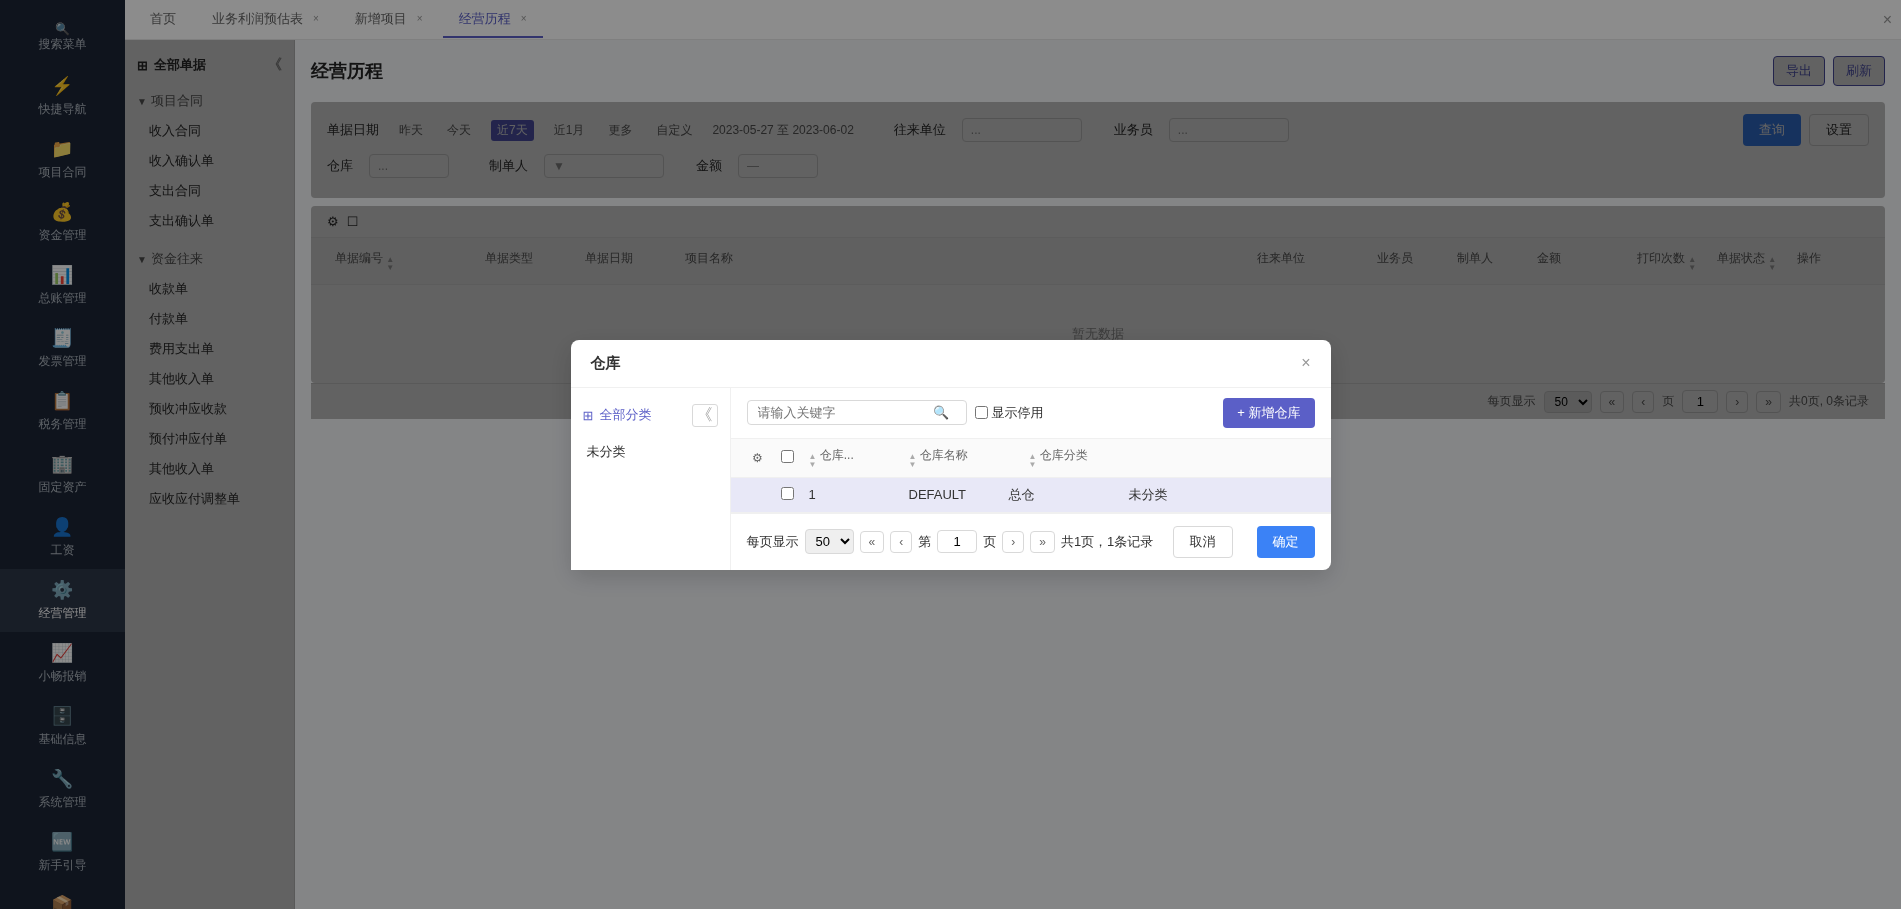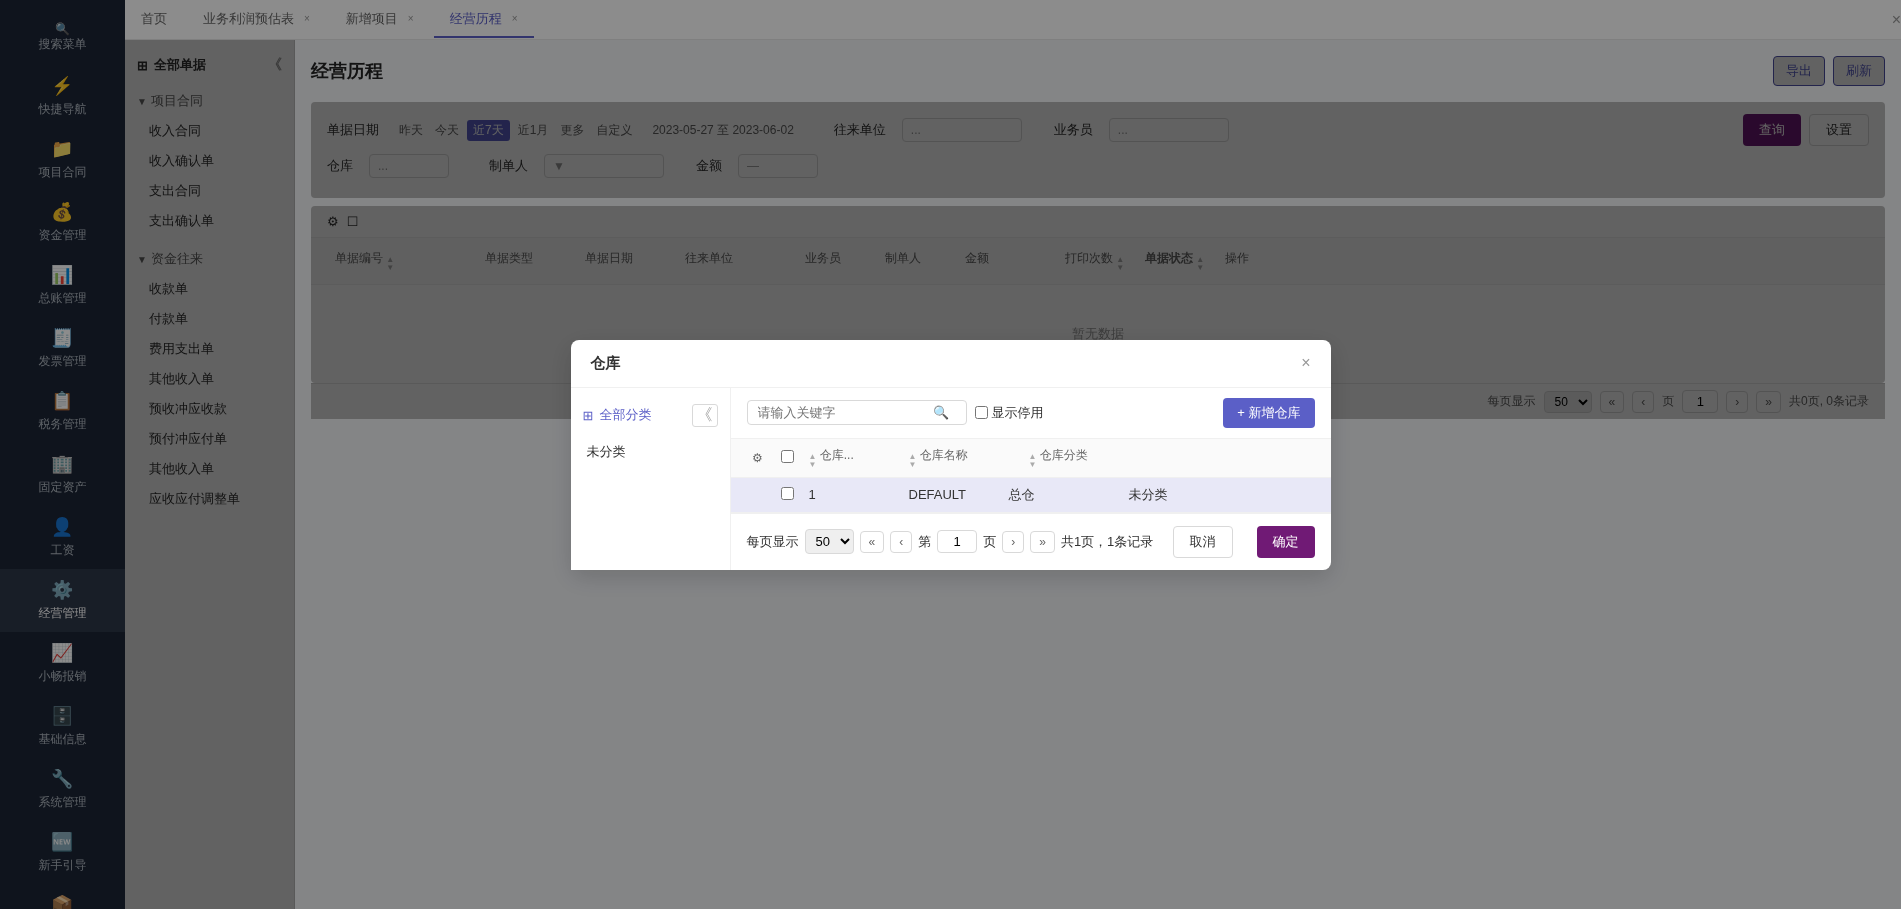--- a/index.html
+++ b/index.html
@@ -12,21 +12,21 @@
     .sidebar { width: 125px; background: #1c2536; display: flex; flex-direction: column; align-items: center; padding-top: 10px; flex-shrink: 0; }
     .sidebar-search { display: flex; flex-direction: column; align-items: center; padding: 12px 0; cursor: pointer; color: #adb5bd; font-size: 12px; width: 100%; }
     .sidebar-item { display: flex; flex-direction: column; align-items: center; padding: 10px 0; cursor: pointer; color: #adb5bd; font-size: 12px; width: 100%; }
     .sidebar-item.active { background: #2d3748; color: #fff; }
     .sidebar-item .icon { font-size: 18px; margin-bottom: 4px; }
 
     
     .main-content { flex: 1; display: flex; flex-direction: column; background: #f0f2f5; overflow: hidden; }
 
     
-    .tab-bar { display: flex; align-items: center; background: #fff; border-bottom: 1px solid #e8e8e8; padding: 0 0; height: 40px; gap: 4px; }
+    .tab-bar { display: flex; align-items: center; background: #fff; border-bottom: 1px solid #e8e8e8; padding: 0 9px; height: 40px; gap: 4px; }
     .tab { display: flex; align-items: center; padding: 8px 16px; cursor: pointer; font-size: 13px; color: #666; border-bottom: 2px solid transparent; gap: 6px; }
     .tab.active { color: #5b5fc7; border-bottom: 2px solid #5b5fc7; }
     .tab .close-icon { font-size: 10px; color: #999; margin-left: 4px; }
     .close-top-right { margin-left: auto; cursor: pointer; color: #999; font-size: 16px; }
 
     
     .page-area { flex: 1; display: flex; background: #f0f2f5; overflow: hidden; }
 
     
     .left-nav { width: 170px; background: #fff; border-right: 1px solid #e8e8e8; overflow-y: auto; padding: 8px 0; flex-shrink: 0; }
@@ -38,27 +38,27 @@
     .left-nav-sub-item { padding: 6px 24px; font-size: 13px; color: #333; cursor: pointer; }
 
     
     .page-content { flex: 1; padding: 16px; overflow: auto; position: relative; }
     .page-title { font-size: 18px; font-weight: bold; color: #333; margin-bottom: 16px; display: flex; align-items: center; justify-content: space-between; }
 
     
     .filter-bar { background: #fff; padding: 12px 16px; border-radius: 4px; margin-bottom: 8px; }
     .filter-row { display: flex; align-items: center; gap: 16px; margin-bottom: 8px; }
     .filter-label { font-size: 13px; color: #333; white-space: nowrap; }
-    .filter-date-options { display: flex; gap: 4px; align-items: center; }
+    .filter-date-options { display: flex; gap: 16px; align-items: center; }
     .filter-date-option { font-size: 12px; color: #666; cursor: pointer; padding: 2px 4px; }
     .filter-date-option.active { background: #5b5fc7; color: #fff; border-radius: 3px; padding: 2px 6px; }
     .filter-date-range { font-size: 12px; color: #666; }
     .filter-select { border: 1px solid #d9d9d9; border-radius: 4px; padding: 4px 8px; font-size: 12px; color: #999; min-width: 120px; display: flex; align-items: center; justify-content: space-between; cursor: pointer; }
     .filter-actions { display: flex; gap: 8px; margin-left: auto; }
-    .btn-primary { background: #701a75; color: #fff; border: none; border-radius: 4px; padding: 6px 16px; cursor: pointer; font-size: 13px; }
+    .btn-primary { background: #3b82f6; color: #fff; border: none; border-radius: 4px; padding: 6px 16px; cursor: pointer; font-size: 13px; }
     .btn-default { background: #fff; color: #333; border: 1px solid #d9d9d9; border-radius: 4px; padding: 6px 16px; cursor: pointer; font-size: 13px; }
 
     
     .table-area { background: #fff; border-radius: 4px; overflow: hidden; }
     .table-toolbar { display: flex; align-items: center; padding: 8px 16px; border-bottom: 1px solid #f0f0f0; gap: 8px; }
     .table-header { display: flex; background: #fafafa; border-bottom: 1px solid #f0f0f0; padding: 8px 16px; font-size: 12px; color: #666; }
     .col { padding: 4px 8px; }
 
     
     .overlay { position: fixed; top: 0; left: 0; width: 100%; height: 100%; background: rgba(0,0,0,0.45); z-index: 100; display: flex; align-items: center; justify-content: center; }
@@ -299,29 +299,30 @@
             <span>⚙</span>
             <span>☐</span>
           </div>
           <div class="table-header">
             <div class="col" style="width:150px;">单据编号 <span class="sort-arrows">
                   <span>▲</span>
                   <span>▼</span>
                 </span></div>
             <div class="col" style="width:100px;">单据类型</div>
             <div class="col" style="width:100px;">单据日期</div>
+            <div class="col" style="flex:1;">项目名称</div>
             <div class="col" style="width:120px;">往来单位</div>
             <div class="col" style="width:80px;">业务员</div>
             <div class="col" style="width:80px;">制单人</div>
             <div class="col" style="width:100px;">金额</div>
             <div class="col" style="width:80px;">打印次数 <span class="sort-arrows">
                   <span>▲</span>
                   <span>▼</span>
                 </span></div>
-            <div class="col" style="width:80px;font-weight:bold;">单据状态 <span class="sort-arrows">
+            <div class="col" style="width:80px;">单据状态 <span class="sort-arrows">
                   <span>▲</span>
                   <span>▼</span>
                 </span></div>
             <div class="col" style="width:80px;">操作</div>
           </div>
           <div style="padding:40px; text-align:center; color:#999; font-size:13px;">暂无数据</div>
         </div>
 
         <div class="bottom-bar">
           <span>每页显示</span>

